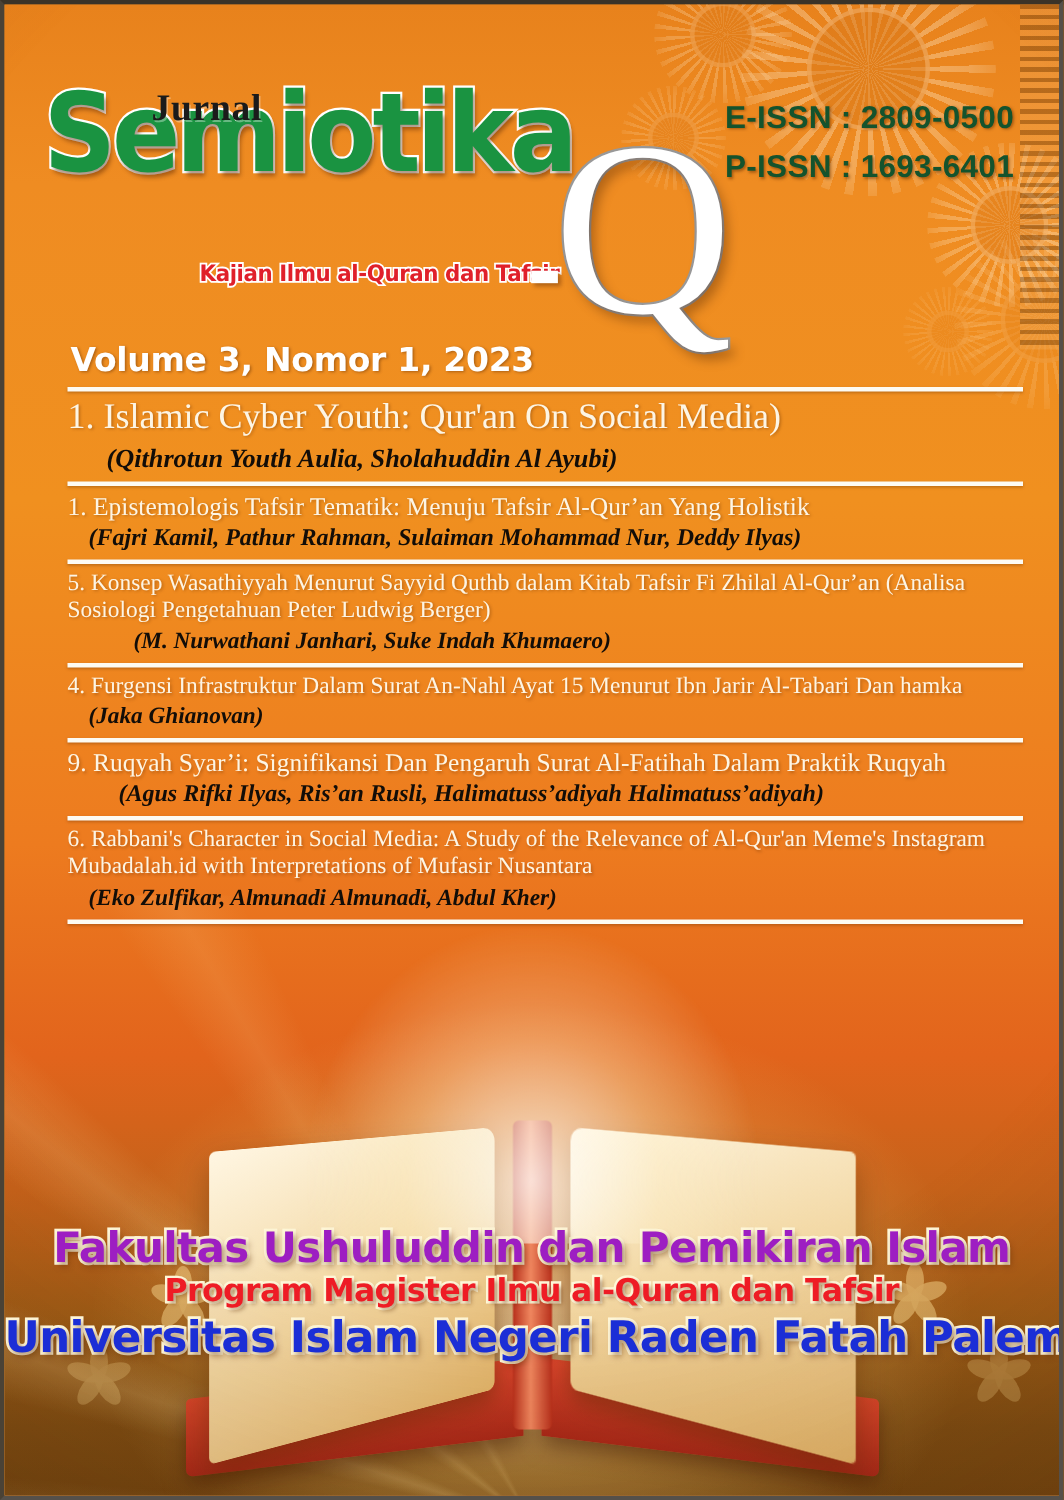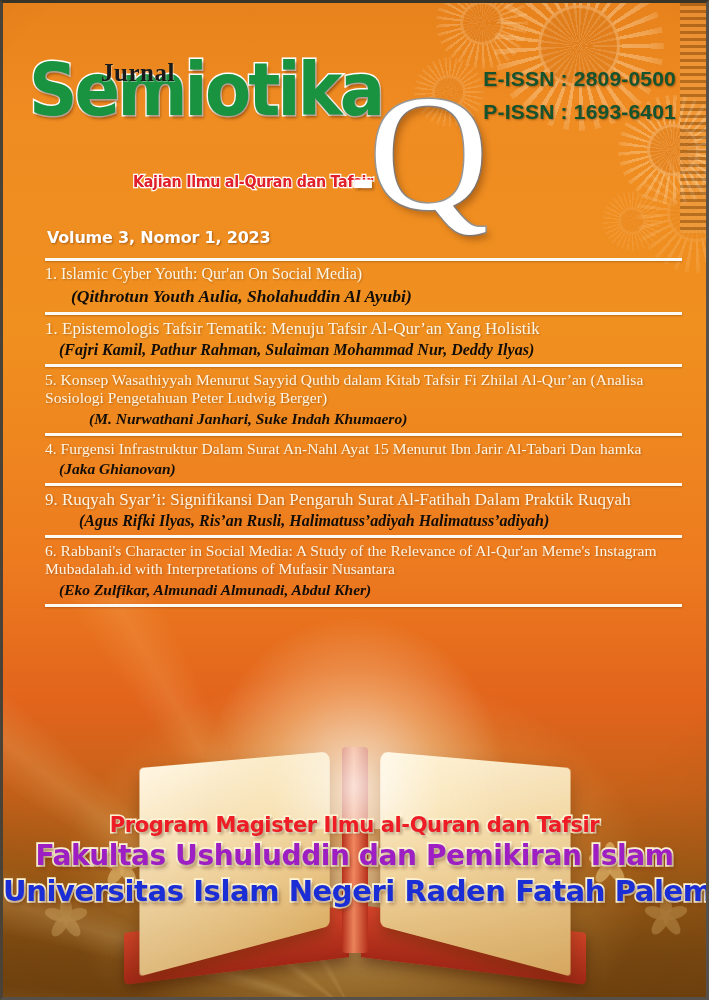--- a/index.html
+++ b/index.html
@@ -200,35 +200,35 @@
     font-weight: bold; font-size: 21px; color: #14532d;
     letter-spacing: .2px; line-height: 1.55;
     text-shadow: 1px 1px 2px rgba(90,40,0,.5);
     white-space: nowrap;
   }
 
   
   .volume {
     position:absolute; left: 44px; top: 225px;
     font-family: "DejaVu Sans", sans-serif;
-    font-weight: bold; font-size: 16px; color: #ffffff;
+    font-weight: bold; font-size: 22px; color: #ffffff;
     letter-spacing: -.2px;
     text-shadow: 1px 1px 2px rgba(90,40,0,.45);
   }
 
   
   .toc { position:absolute; left: 42px; right: 24px; top: 255px; }
   .rule {
     height: 3px; background: #fdfbf3; margin: 0;
     box-shadow: 0 1px 2px rgba(100,45,0,.35);
   }
   .entry { padding: 4px 0 5px 0; }
   .entry .title {
     font-family: "Liberation Serif", serif;
-    font-size: 16px; line-height: 1.13;
+    font-size: 24px; line-height: 1.13;
     color: #fdf5e4;
     text-shadow: 1px 1px 2px rgba(110,50,0,.4);
   }
   .entry.small .title { font-size: 17px; }
   .entry.xsmall .title { font-size: 15.6px; }
   .entry .authors {
     font-family: "Liberation Serif", serif;
     font-weight: bold; font-style: italic;
     font-size: 17.5px; color: #120d08;
     margin-top: 3px;
@@ -376,19 +376,19 @@
       <div class="rule"></div>
       <div class="entry xsmall">
         <div class="title">6. Rabbani's Character in Social Media: A Study of the Relevance of Al-Qur'an Meme's Instagram Mubadalah.id with Interpretations of Mufasir Nusantara</div>
         <div class="authors ind-3">(Eko Zulfikar, Almunadi Almunadi, Abdul Kher)</div>
       </div>
 
       <div class="rule"></div>
     </div>
 
     <div class="institution">
+      <div class="inst-line inst-2">Fakultas Ushuluddin dan Pemikiran Islam</div>
       <div class="inst-line inst-1">Program Magister Ilmu al-Quran dan Tafsir</div>
-      <div class="inst-line inst-2">Fakultas Ushuluddin dan Pemikiran Islam</div>
       <div class="inst-line inst-3">Universitas Islam Negeri Raden Fatah Palembang</div>
     </div>
 
   </div>
 </div>
 
 </body></html>

